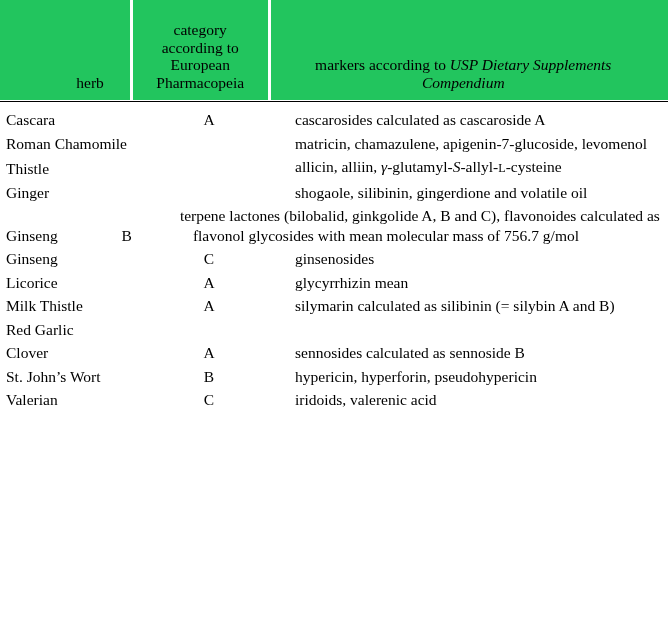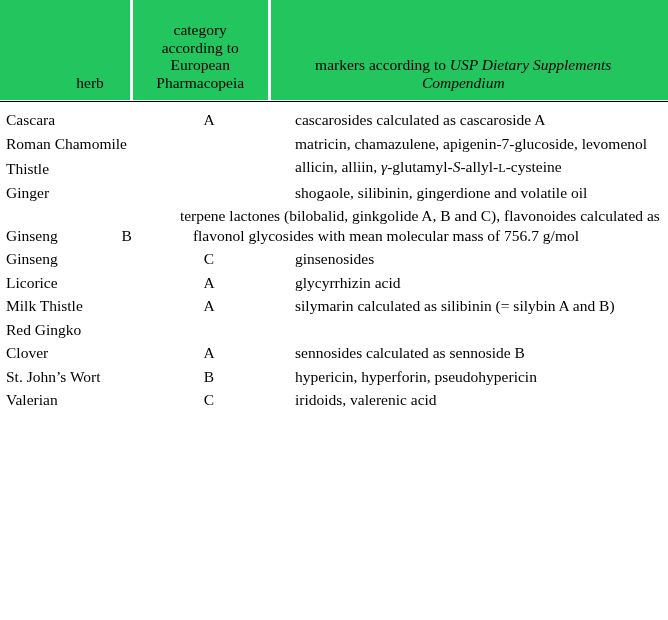--- a/index.html
+++ b/index.html
@@ -169,29 +169,29 @@
         <div class="cell-markers">terpene lactones (bilobalid, ginkgolide A, B and C), flavonoides calculated as flavonol glycosides with mean molecular mass of 756.7 g/mol</div>
       </div>
       <div class="row">
         <div class="cell-herb">Ginseng</div>
         <div class="cell-cat">C</div>
         <div class="cell-markers">ginsenosides</div>
       </div>
       <div class="row">
         <div class="cell-herb">Licorice</div>
         <div class="cell-cat">A</div>
-        <div class="cell-markers">glycyrrhizin acid</div>
+        <div class="cell-markers">glycyrrhizin mean</div>
       </div>
       <div class="row">
         <div class="cell-herb">Milk Thistle</div>
         <div class="cell-cat">A</div>
         <div class="cell-markers">silymarin calculated as silibinin (= silybin A and B)</div>
       </div>
       <div class="row">
-        <div class="cell-herb">Red Gingko</div>
+        <div class="cell-herb">Red Garlic</div>
         <div class="cell-cat"></div>
       </div>
       <div class="row">
         <div class="cell-herb">Clover</div>
         <div class="cell-cat">A</div>
         <div class="cell-markers">sennosides calculated as sennoside B</div>
       </div>
       <div class="row">
         <div class="cell-herb">St. John’s Wort</div>
         <div class="cell-cat">B</div>

